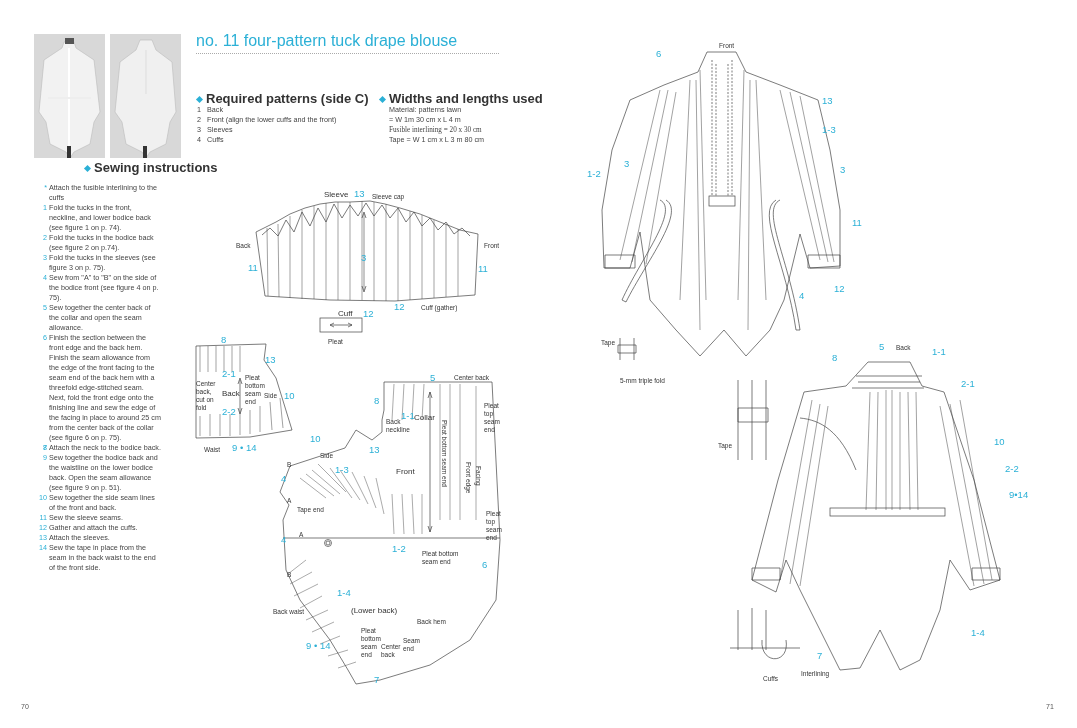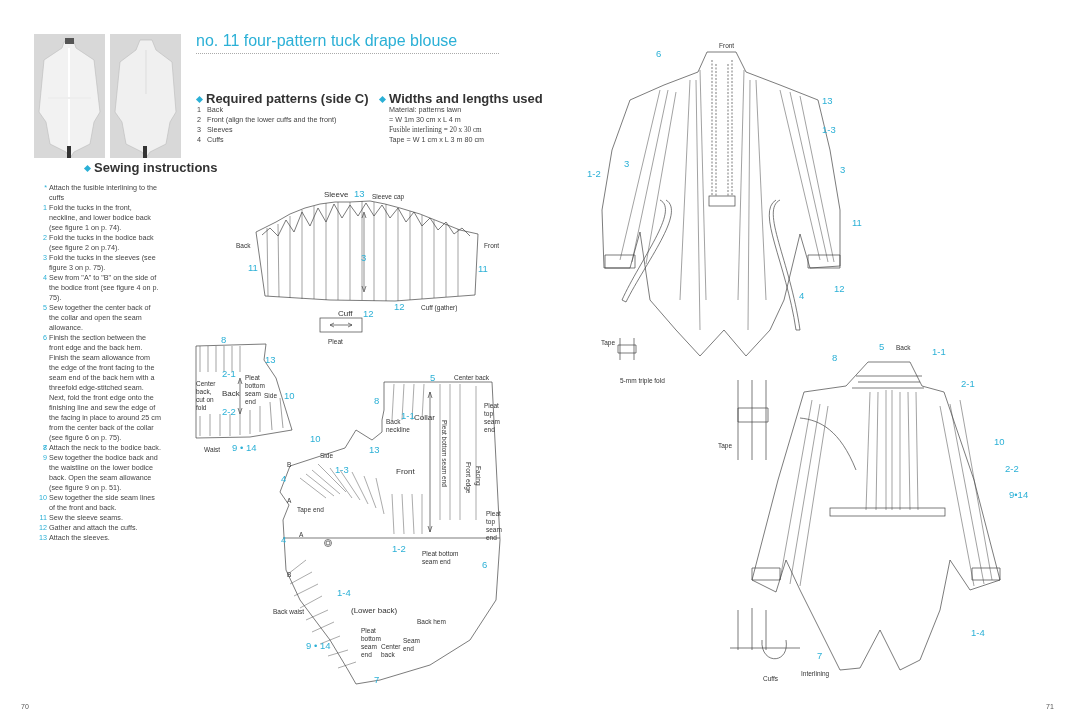--- a/index.html
+++ b/index.html
@@ -75,20 +75,21 @@
   <li><span class="n">4</span><span>Sew from "A" to "B" on the side of the bodice front (see figure 4 on p. 75).</span></li>
   <li><span class="n">5</span><span>Sew together the center back of the collar and open the seam allowance.</span></li>
   <li><span class="n">6</span><span>Finish the section between the front edge and the back hem. Finish the seam allowance from the edge of the front facing to the seam end of the back hem with a threefold edge-stitched seam. Next, fold the front edge onto the finishing line and sew the edge of the facing in place to around 25 cm from the center back of the collar (see figure 6 on p. 75).</span></li>
   <li><span class="n">7</span></li>
   <li><span class="n">8</span><span>Attach the neck to the bodice back.</span></li>
   <li><span class="n">9</span><span>Sew together the bodice back and the waistline on the lower bodice back. Open the seam allowance (see figure 9 on p. 51).</span></li>
   <li><span class="n">10</span><span>Sew together the side seam lines of the front and back.</span></li>
   <li><span class="n">11</span><span>Sew the sleeve seams.</span></li>
   <li><span class="n">12</span><span>Gather and attach the cuffs.</span></li>
   <li><span class="n">13</span><span>Attach the sleeves.</span></li>
+  <li><span class="n">14</span><span>Sew the tape in place from the seam in the back waist to the end of the front side.</span></li>
 </ol>
 
 <svg width="1077" height="728" style="pointer-events:none;">
   <g fill="none" stroke="#444" stroke-width="0.7">
 
     <g>
       <path d="M256 232 L268 226 L276 222 L290 214 L305 208 L320 204 L335 202 L350 202 L370 201 L385 204 L400 208 L420 214 L440 222 L460 230 L478 234 L475 295 L395 301 L330 300 L265 296 Z"></path>
       <path d="M262 235 L270 228 L278 236 L286 220 L294 232 L302 212 L310 226 L318 208 L326 222 L334 204 L342 218 L350 205 L358 216 L366 203 L374 216 L382 205 L390 218 L398 208 L406 222 L414 212 L422 226 L430 218 L438 230 L446 222 L454 234 L462 228 L470 236"></path>
       <g stroke-width="0.5">
         <path d="M267 228 L268 296"></path>

